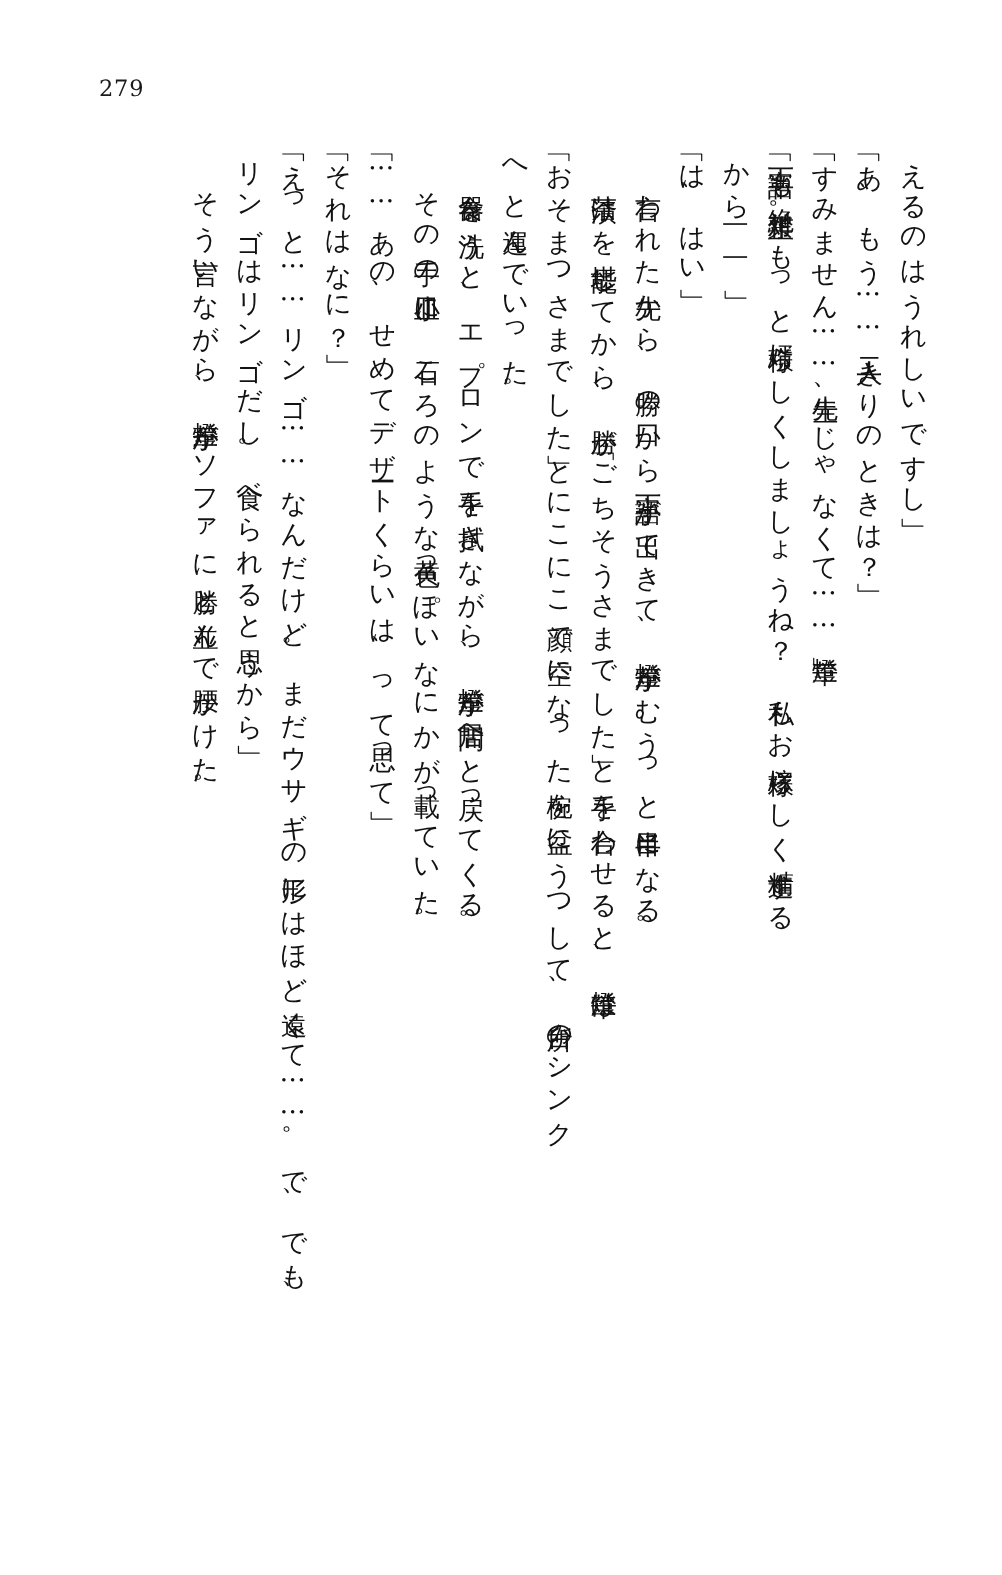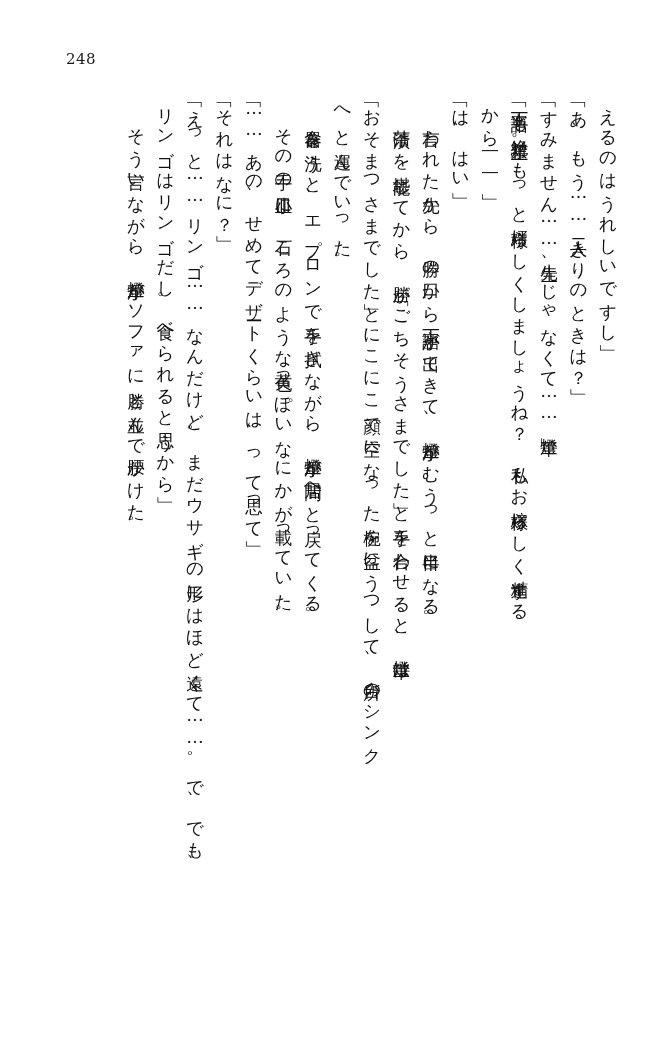--- a/index.html
+++ b/index.html
@@ -62,21 +62,21 @@
   }
 
   
   .indent-1 { padding-top: 20px; }
 </style>
 </head>
 <body>
 
 <div class="page">
 
-  <div class="page-number">248</div>
+  <div class="page-number">279</div>
 
   <div class="text-block">
     <div class="column">えるのはうれしいですし」</div>
     <div class="column">「あ、もう……二人きりのときは？」</div>
     <div class="column">「すみません……先生、じゃなくて……燈華」</div>
     <div class="column">「丁寧語も絶対禁止。もっと婿様らしくしましょうね？　私もお嫁様らしく精進する</div>
     <div class="column">から——」</div>
     <div class="column">「は、はい」</div>
     <div class="column indent-1">言われた先から、勝の口から丁寧語が出てきて、燈華がむうっと半目になる。</div>
     <div class="column indent-1">茶漬けを堪能してから、勝が「ごちそうさまでした」と手を合わせると、燈華は</div>

